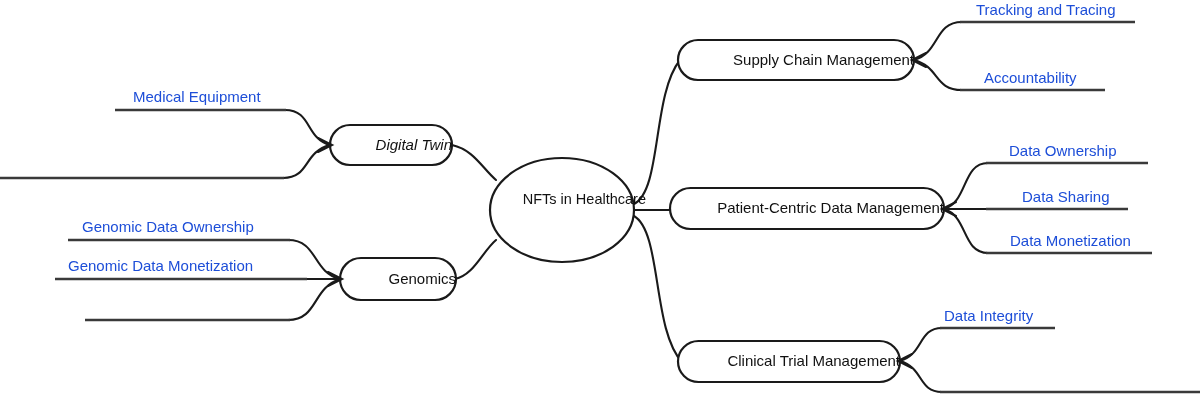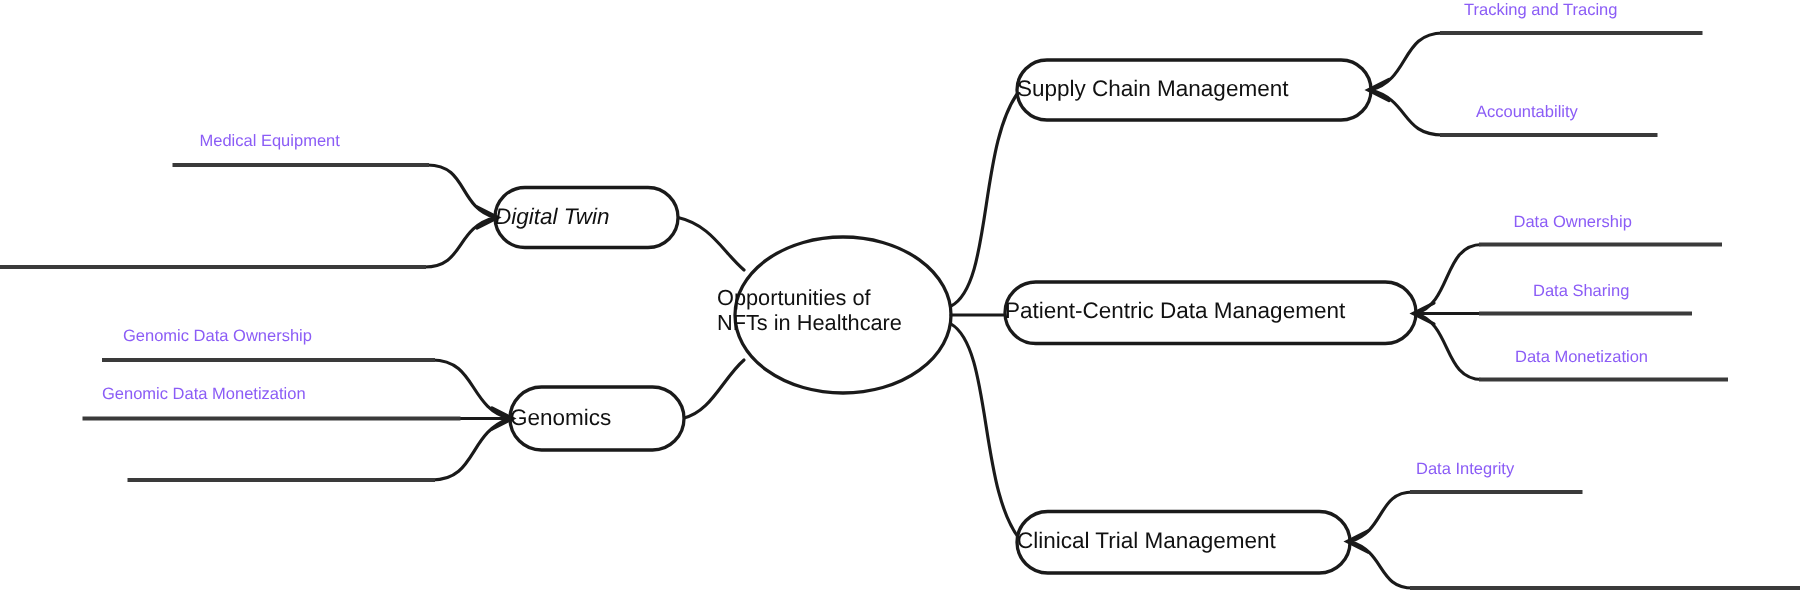--- a/index.html
+++ b/index.html
@@ -37,28 +37,28 @@
   .nodeshape {
     fill: #ffffff;
     stroke: #1a1a1a;
     stroke-width: 2.2;
   }
   .nodetext {
     position: absolute;
     color: #111111;
     font-size: 15px;
     line-height: 18px;
-    text-align: left;
+    text-align: right;
     white-space: nowrap;
     pointer-events: none;
   }
   .leaflabel {
     position: absolute;
-    color: #8b5cf6;
-    font-size: 11px;
+    color: #1d4ed8;
+    font-size: 15px;
     white-space: nowrap;
   }
   .center-text {
     font-size: 14.5px;
     line-height: 17px;
   }
 </style>
 </head>
 <body>
 
@@ -116,21 +116,20 @@
     <rect class="nodeshape" x="678" y="341" width="222" height="41" rx="20.5" ry="20.5"></rect>
     <path class="edge" d="M 912 354 L 898 361 L 912 368"></path>
     <path class="edge" d="M 942 328 C 918 328 924 354 900 361"></path>
     <path class="edge" d="M 942 392 C 918 392 924 368 900 361"></path>
     <path class="underline" d="M 940 328 L 1055 328"></path>
     <path class="underline" d="M 940 392 L 1200 392"></path>
 
   </svg>
 
   <div class="nodetext center-text" style="left:478px; top:191px; width:168px;">
-    <div>Opportunities of</div>
     <div>NFTs in Healthcare</div>
   </div>
 
   <div class="nodetext" style="left:330px; top:136px; width:122px;font-style:italic;">Digital Twin</div>
   <div class="nodetext" style="left:340px; top:270px; width:116px;">Genomics</div>
 
   <div class="leaflabel" style="left:133px; top:88px;">Medical Equipment</div>
   <div class="leaflabel" style="left:82px; top:218px;">Genomic Data Ownership</div>
   <div class="leaflabel" style="left:68px; top:257px;">Genomic Data Monetization</div>
 

